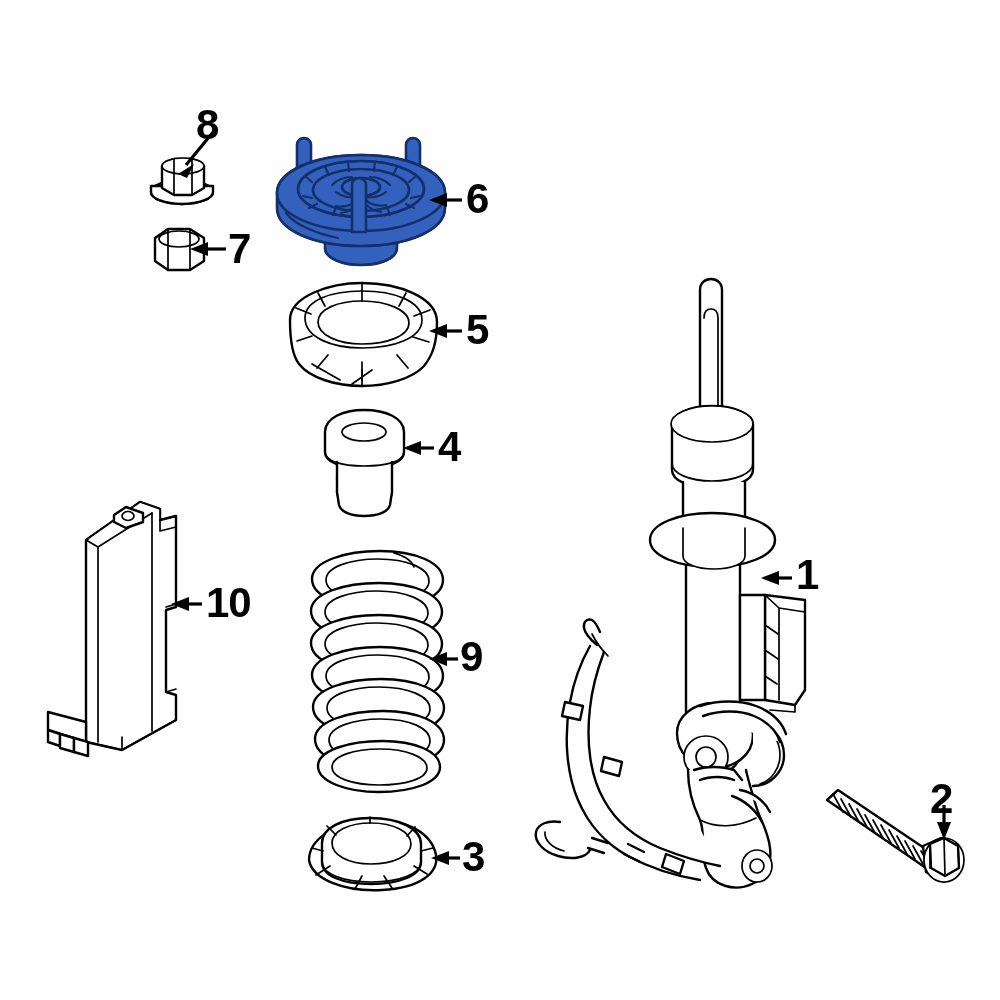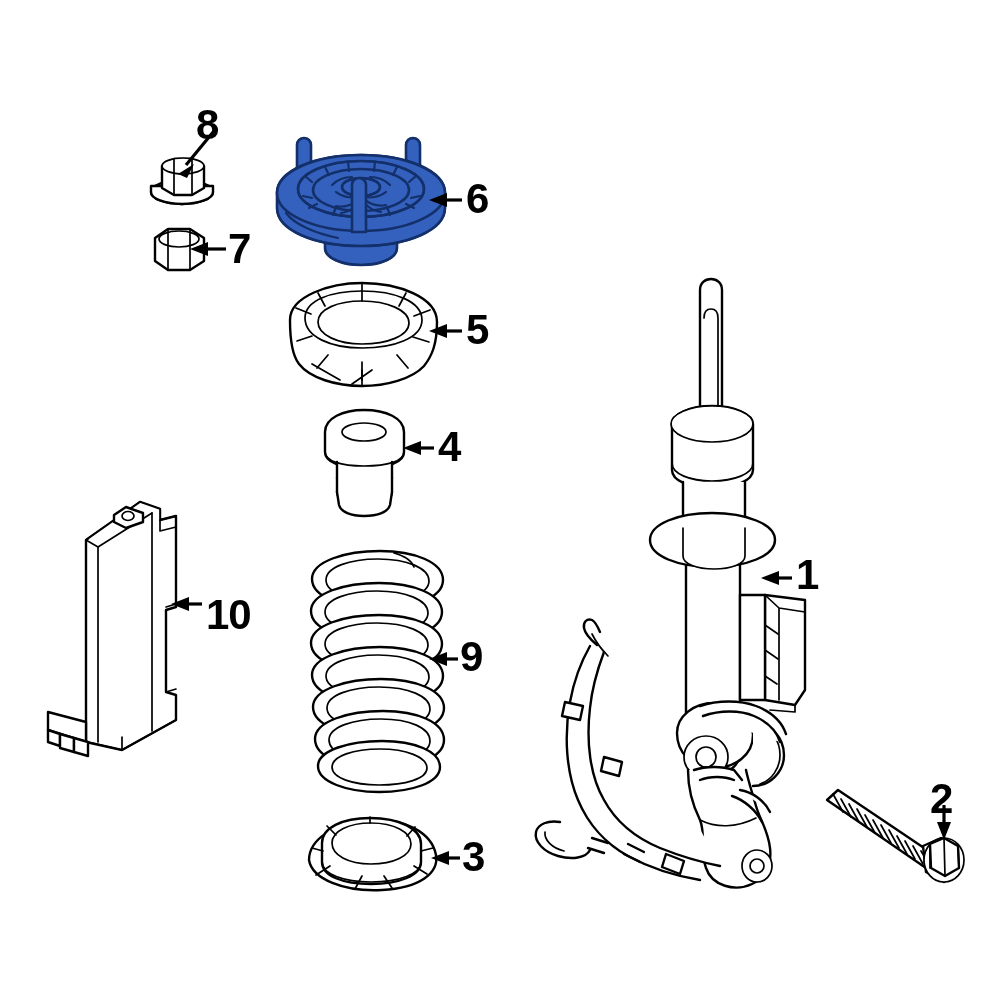--- a/index.html
+++ b/index.html
@@ -348,17 +348,17 @@
     </g>
   </svg>
 
   <span class="callout-num" style="left:196px;top:104px;">8</span>
   <span class="callout-num" style="left:228px;top:228px;">7</span>
   <span class="callout-num" style="left:466px;top:178px;">6</span>
   <span class="callout-num" style="left:466px;top:309px;">5</span>
   <span class="callout-num" style="left:438px;top:426px;">4</span>
   <span class="callout-num" style="left:460px;top:636px;">9</span>
   <span class="callout-num" style="left:462px;top:836px;">3</span>
-  <span class="callout-num" style="left:206px;top:582px;margin-top:12px;">10</span>
+  <span class="callout-num" style="left:206px;top:582px;">10</span>
   <span class="callout-num" style="left:796px;top:554px;">1</span>
   <span class="callout-num" style="left:930px;top:778px;">2</span>
 
 </div>
 
 </body></html>

